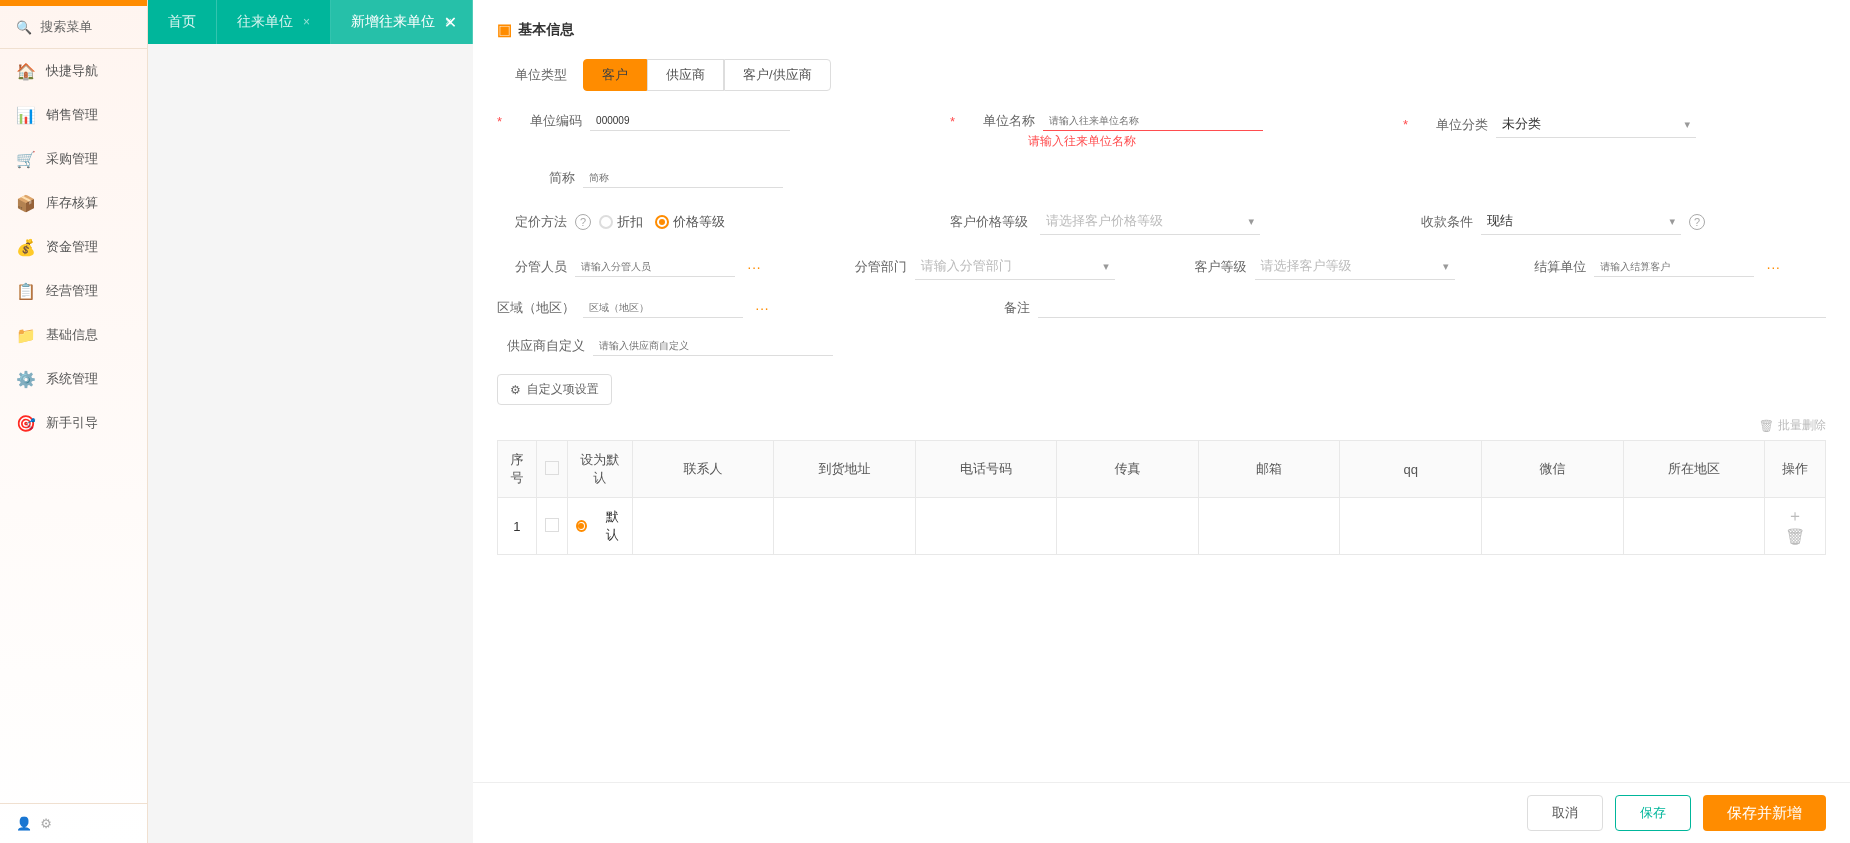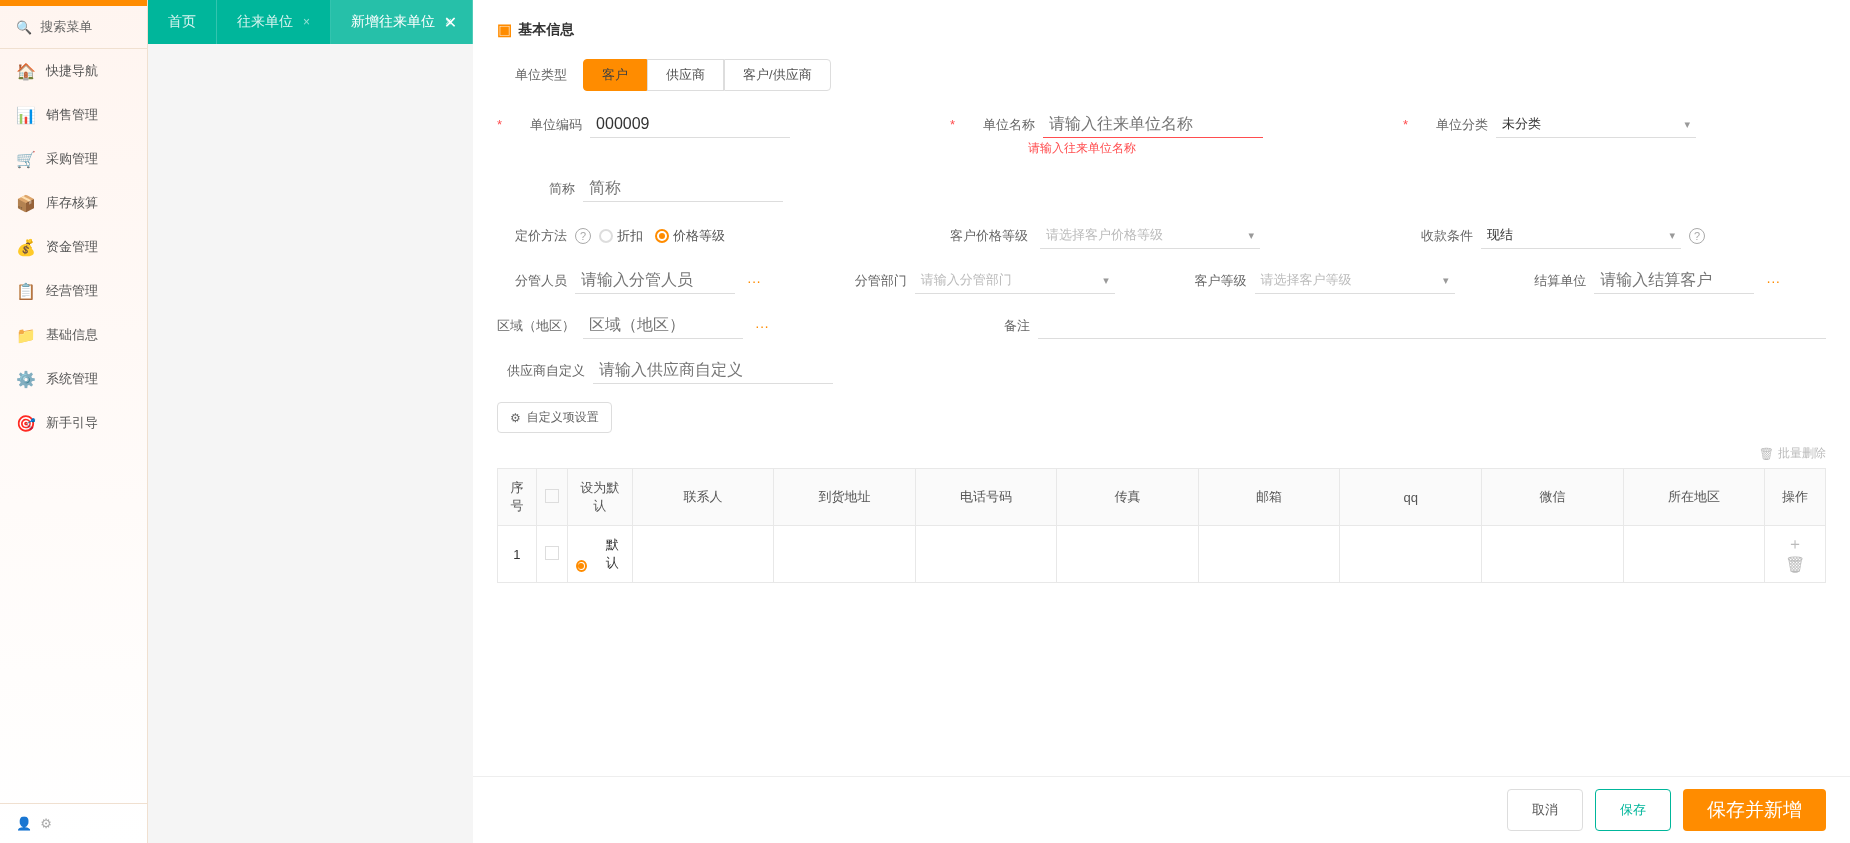--- a/index.html
+++ b/index.html
@@ -109,21 +109,21 @@
       flex: 1;
       min-width: 280px;
     }
     .form-label {
       color: #666; font-size: 13px; white-space: nowrap;
       min-width: 70px; text-align: right;
     }
     .required { color: #ff4d4f; margin-right: 2px; }
     .form-input {
       border: none; border-bottom: 1px solid #ddd;
-      padding: 4px 6px; font-size: 16px; color: #333;
+      padding: 4px 6px; font-size: 10px; color: #333;
       outline: none; flex: 1; background: transparent;
       min-width: 120px;
     }
     .form-input.error { border-bottom-color: #ff4d4f; }
     .error-msg { color: #ff4d4f; font-size: 12px; margin-top: 2px; margin-left: 78px; }
 
     .form-select {
       display: flex; align-items: center; gap: 4px;
       border: none; border-bottom: 1px solid #ddd;
       padding: 4px 6px; font-size: 13px; color: #333;
@@ -246,21 +246,21 @@
       border-radius: 4px; font-size: 13px;
     }
     .btn-save {
       padding: 8px 24px; border: 1px solid #00b69b;
       background: white; color: #00b69b; cursor: pointer;
       border-radius: 4px; font-size: 13px;
     }
     .btn-save-new {
       padding: 8px 24px; border: none;
       background: #ff8c00; color: white; cursor: pointer;
-      border-radius: 4px; font-size: 19px;
+      border-radius: 4px; font-size: 15px;
     }
 
     
     .custom-settings-btn {
       display: inline-flex; align-items: center; gap: 6px;
       border: 1px solid #ddd; border-radius: 4px;
       padding: 6px 12px; cursor: pointer; color: #666;
       font-size: 12px; background: white; margin-bottom: 12px;
     }
   </style>
@@ -501,21 +501,21 @@
           <th>微信</th>
           <th>所在地区</th>
           <th>操作</th>
         </tr>
       </thead>
       <tbody>
         <tr>
           <td>1</td>
           <td><div class="checkbox-box"></div></td>
           <td>
-            <div style="display:flex;align-items:flex-end;justify-content:center;gap:14px;">
+            <div style="display:flex;align-items:center;justify-content:center;gap:14px;">
               <div class="radio-circle checked" style="width:12px;height:12px;"></div>
               <span>默认</span>
             </div>
           </td>
           <td><input style="border: none; outline: none; width: 100%; text-align: center;"></td>
           <td><input style="border: none; outline: none; width: 100%; text-align: center;"></td>
           <td><input style="border: none; outline: none; width: 100%; text-align: center;"></td>
           <td><input style="border: none; outline: none; width: 100%; text-align: center;"></td>
           <td><input style="border: none; outline: none; width: 100%; text-align: center;"></td>
           <td><input style="border: none; outline: none; width: 100%; text-align: center;"></td>

